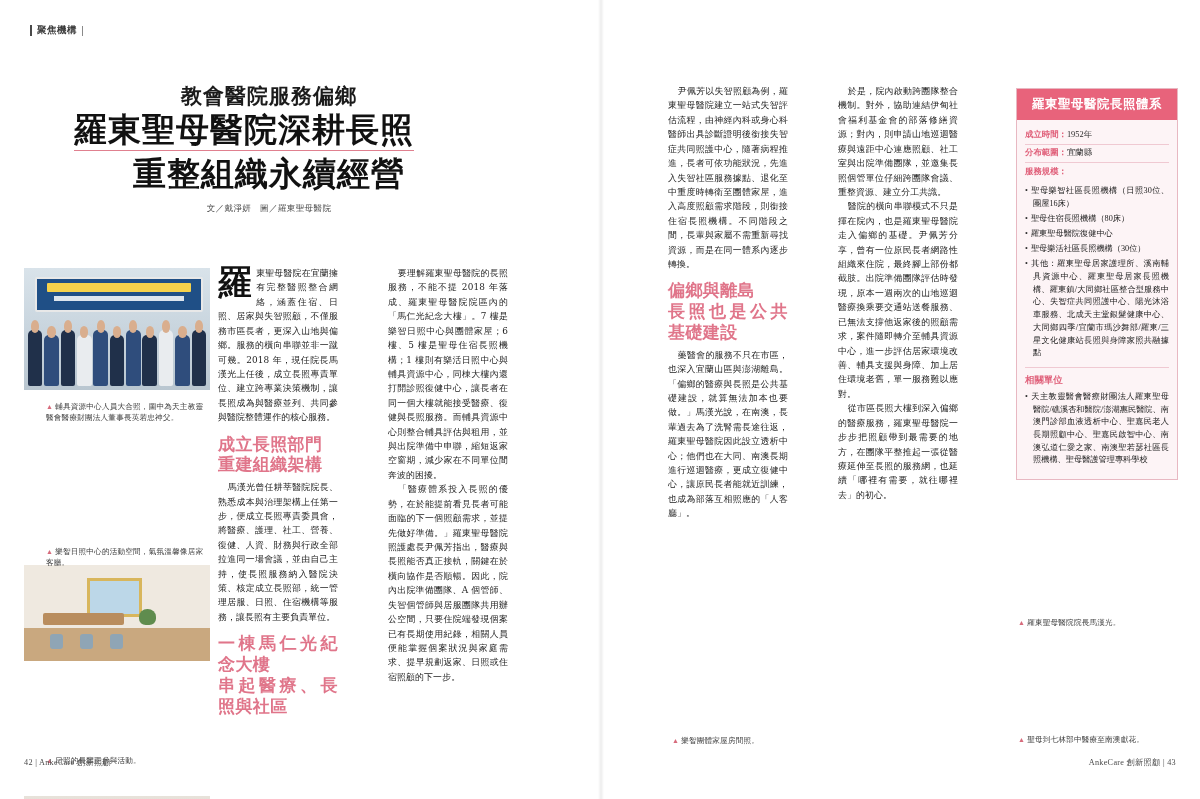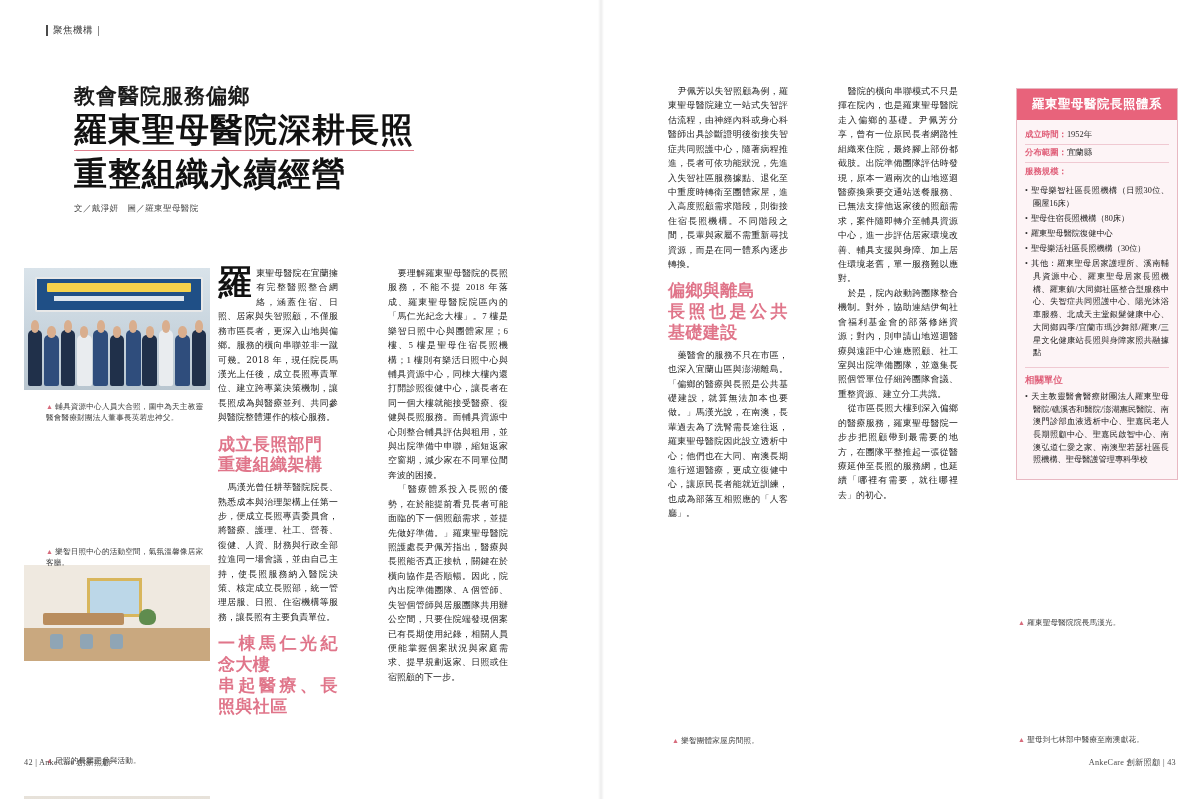--- a/index.html
+++ b/index.html
@@ -10,27 +10,27 @@
   }
   
   .gutter{
     position:absolute;left:598px;top:0;width:6px;height:799px;
     background:linear-gradient(to right,rgba(0,0,0,0.00),rgba(0,0,0,0.07),rgba(0,0,0,0.00));
     pointer-events:none;
   }
   
   .runhead{
     position:absolute;left:30px;top:24px;display:flex;align-items:center;gap:5px;
-    font-size:9.5px;color:#3a3a3a;letter-spacing:.5px;font-weight:normal;margin-left:16px;
+    font-size:9.5px;color:#3a3a3a;letter-spacing:.5px;font-weight:bold;
   }
   .runhead .bar{display:inline-block;width:2px;height:11px;background:#4a4a4a;}
   .runhead .bar2{display:inline-block;width:1px;height:10px;background:#8a8a8a;}
 
   
-  .headline{position:absolute;left:74px;top:84px;width:390px;}
+  .headline{position:absolute;left:74px;top:84px;width:390px;text-align:center;}
   .kicker{
     font-size:21px;line-height:1.12;font-weight:bold;color:#1b1b1b;letter-spacing:1px;
     font-family:"DejaVu Serif","Liberation Serif",serif;
   }
   .title-main{
     font-size:33px;line-height:1.2;font-weight:bold;color:#111111;letter-spacing:1px;
     font-family:"DejaVu Serif","Liberation Serif",serif;margin-top:2px;
   }
   .title-l1{display:block;border-bottom:1.4px solid #e0808f;padding-bottom:1px;width:fit-content;}
   .title-l2{display:block;margin-top:3px;}
@@ -205,37 +205,37 @@
       <span style="display:block">成立長照部門</span>
       <span style="display:block">重建組織架構</span>
     </div>
     <p>馬漢光曾任耕莘醫院院長、熟悉成本與治理架構上任第一步，便成立長照專責委員會，將醫療、護理、社工、營養、復健、人資、財務與行政全部拉進同一場會議，並由自己主持，使長照服務納入醫院決策、核定成立長照部，統一管理居服、日照、住宿機構等服務，讓長照有主要負責單位。</p>
     <div class="subhead">
       <span style="display:block">一棟馬仁光紀念大樓</span>
       <span style="display:block">串起醫療、長照與社區</span>
     </div>
   </div>
 
-  <div class="col" style="left:388px;top:266px;width:120px;font-family:Liberation Serif, serif;">
+  <div class="col" style="left:388px;top:266px;width:120px;">
     <p>要理解羅東聖母醫院的長照服務，不能不提 2018 年落成、羅東聖母醫院院區內的「馬仁光紀念大樓」。7 樓是樂智日照中心與團體家屋；6 樓、5 樓是聖母住宿長照機構；1 樓則有樂活日照中心與輔具資源中心，同棟大樓內還打開診照復健中心，讓長者在同一個大樓就能接受醫療、復健與長照服務。而輔具資源中心則整合輔具評估與租用，並與出院準備中申聯，縮短返家空窗期，減少家在不同單位間奔波的困擾。</p>
     <p>「醫療體系投入長照的優勢，在於能提前看見長者可能面臨的下一個照顧需求，並提先做好準備。」羅東聖母醫院照護處長尹佩芳指出，醫療與長照能否真正接軌，關鍵在於橫向協作是否順暢。因此，院內出院準備團隊、A 個管師、失智個管師與居服團隊共用辦公空間，只要住院端發現個案已有長期使用紀錄，相關人員便能掌握個案狀況與家庭需求、提早規劃返家、日照或住宿照顧的下一步。</p>
   </div>
 
   <div class="col" style="left:668px;top:84px;width:120px;">
     <p>尹佩芳以失智照顧為例，羅東聖母醫院建立一站式失智評估流程，由神經內科或身心科醫師出具診斷證明後銜接失智症共同照護中心，隨著病程推進，長者可依功能狀況，先進入失智社區服務據點、退化至中重度時轉衛至團體家屋，進入高度照顧需求階段，則銜接住宿長照機構。不同階段之間，長輩與家屬不需重新尋找資源，而是在同一體系內逐步轉換。</p>
     <div class="subhead">
       <span style="display:block">偏鄉與離島</span>
       <span style="display:block">長照也是公共基礎建設</span>
     </div>
     <p>藥醫會的服務不只在市區，也深入宜蘭山區與澎湖離島。「偏鄉的醫療與長照是公共基礎建設，就算無法加本也要做。」馬漢光說，在南澳，長輩過去為了洗腎需長途往返，羅東聖母醫院因此設立透析中心；他們也在大同、南澳長期進行巡迴醫療，更成立復健中心，讓原民長者能就近訓練，也成為部落互相照應的「人客廳」。</p>
   </div>
 
   <div class="col" style="left:838px;top:84px;width:120px;">
+    <p>於是，院內啟動跨團隊整合機制。對外，協助連結伊甸社會福利基金會的部落修繕資源；對內，則申請山地巡迴醫療與遠距中心連應照顧、社工室與出院準備團隊，並邀集長照個管單位仔細跨團隊會議、重整資源、建立分工共識。</p>
     <p>醫院的橫向串聯模式不只是揮在院內，也是羅東聖母醫院走入偏鄉的基礎。尹佩芳分享，曾有一位原民長者網路性組織來住院，最終腳上部份都截肢。出院準備團隊評估時發現，原本一週兩次的山地巡迴醫療換乘要交通站送餐服務、已無法支撐他返家後的照顧需求，案件隨即轉介至輔具資源中心，進一步評估居家環境改善、輔具支援與身障、加上居住環境老舊，單一服務難以應對。</p>
-    <p>於是，院內啟動跨團隊整合機制。對外，協助連結伊甸社會福利基金會的部落修繕資源；對內，則申請山地巡迴醫療與遠距中心連應照顧、社工室與出院準備團隊，並邀集長照個管單位仔細跨團隊會議、重整資源、建立分工共識。</p>
     <p>從市區長照大樓到深入偏鄉的醫療服務，羅東聖母醫院一步步把照顧帶到最需要的地方，在團隊平整推起一張從醫療延伸至長照的服務網，也延續「哪裡有需要，就往哪裡去」的初心。</p>
   </div>
 
   <div class="cap" style="left:672px;top:735px;width:200px;">
     <span class="tri">▲</span><span>樂智團體家屋房間照。</span>
   </div>
 
   <div class="infobox">
     <div class="infobox-head">羅東聖母醫院長照體系</div>
     <div class="infobox-body">

